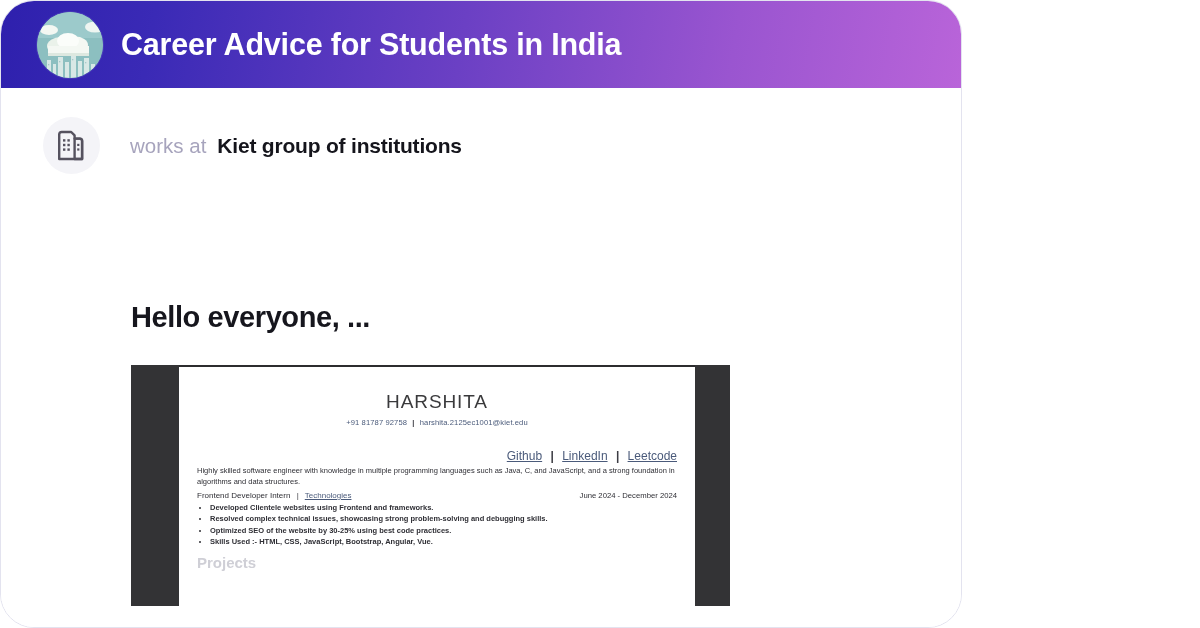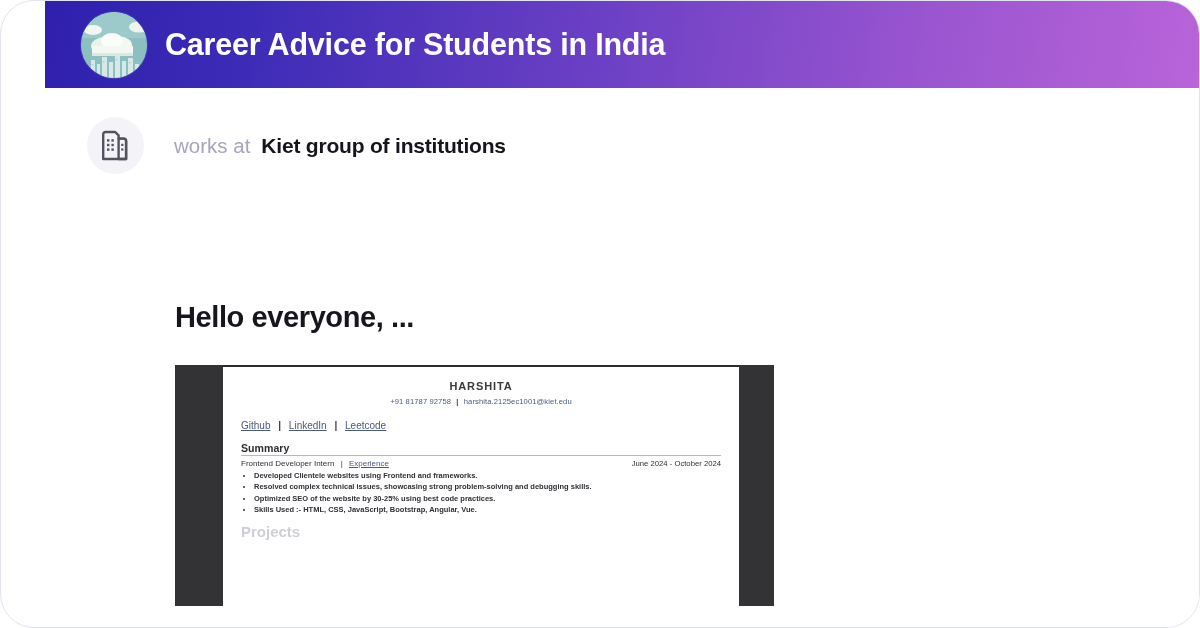--- a/index.html
+++ b/index.html
@@ -8,26 +8,25 @@
     width: 1200px;
     height: 628px;
     background: #ffffff;
     font-family: "Liberation Sans", sans-serif;
     overflow: hidden;
   }
 
   #card {
     position: absolute;
     left: 0; top: 0;
-    width: 1200px; height: 628px;
+    width: 962px; height: 628px;
     border-radius: 34px;
     background: #ffffff;
     border: 1px solid #e3e3ef;
     overflow: hidden;
-    padding-left: 44px;
   }
 
   
   #header {
     position: relative;
     height: 87px;
     background: linear-gradient(100deg, #2e20ad 0%, #3a2ab6 16%, #6b40c4 48%, #9a55d0 76%, #b964d9 100%);
     display: flex;
     align-items: center;
     padding-left: 36px;
@@ -113,40 +112,40 @@
     left: 48px; top: 0;
     width: 516px; height: 241px;
     background: #ffffff;
     border-top: 2px solid #2c2c2e;
     overflow: hidden;
   }
   #doc-inner { padding: 6px 18px 0 18px; }
 
   .doc-name {
     text-align: center;
-    font-size: 11px;
-    font-weight: bold;
+    font-size: 19px;
+    font-weight: normal;
     color: #3a3a3c;
     letter-spacing: 0.9px;
-    margin-top: 7px;
+    margin-top: 18px;
   }
   .doc-contact {
     text-align: center;
     font-size: 7.6px;
     color: #4a5a7a;
     margin-top: 5px;
     letter-spacing: 0.1px;
   }
   .doc-contact .u { }
   .doc-contact .sep { color: #3d3d44; padding: 0 3px; font-weight: bold; }
   .doc-links {
-    text-align: left;
-    font-size: 10px;
+    text-align: right;
+    font-size: 12px;
     color: #4a5a7a;
-    margin-top: 14px;
+    margin-top: 22px;
   }
   .doc-links .u { text-decoration: underline; }
   .doc-links .sep { color: #3d3d44; padding: 0 5px; font-weight: bold; }
 
   .doc-h2 {
     font-size: 10.6px;
     font-weight: bold;
     color: #2f2f35;
     border-bottom: 0.8px solid #b9b9c2;
     padding-bottom: 1px;
@@ -279,29 +278,29 @@
           </div>
 
           <div class="doc-links">
             <span class="u">Github</span>
             <span class="sep">|</span>
             <span class="u">LinkedIn</span>
             <span class="sep">|</span>
             <span class="u">Leetcode</span>
           </div>
 
-          <div class="doc-h2">Summary</div>
+          <div class="doc-p">Highly skilled software engineer with knowledge in multiple programming languages such as Java, C, and JavaScript, and a strong foundation in algorithms and data structures.</div>
 
           <div class="doc-role-row">
             <div class="doc-role">
               <span>Frontend Developer Intern</span>
               <span class="bar">|</span>
-              <span class="cert">Experience</span>
+              <span class="cert">Technologies</span>
             </div>
-            <div class="doc-dates">June 2024 - October 2024</div>
+            <div class="doc-dates">June 2024 - December 2024</div>
           </div>
           <ul class="doc-ul">
             <li>Developed Clientele websites using Frontend and frameworks.</li>
             <li>Resolved complex technical issues, showcasing strong problem-solving and debugging skills.</li>
             <li>Optimized SEO of the website by 30-25% using best code practices.</li>
             <li>Skills Used :- HTML, CSS, JavaScript, Bootstrap, Angular, Vue.</li>
           </ul>
 
           <div class="doc-h2-cut">Projects</div>
 

